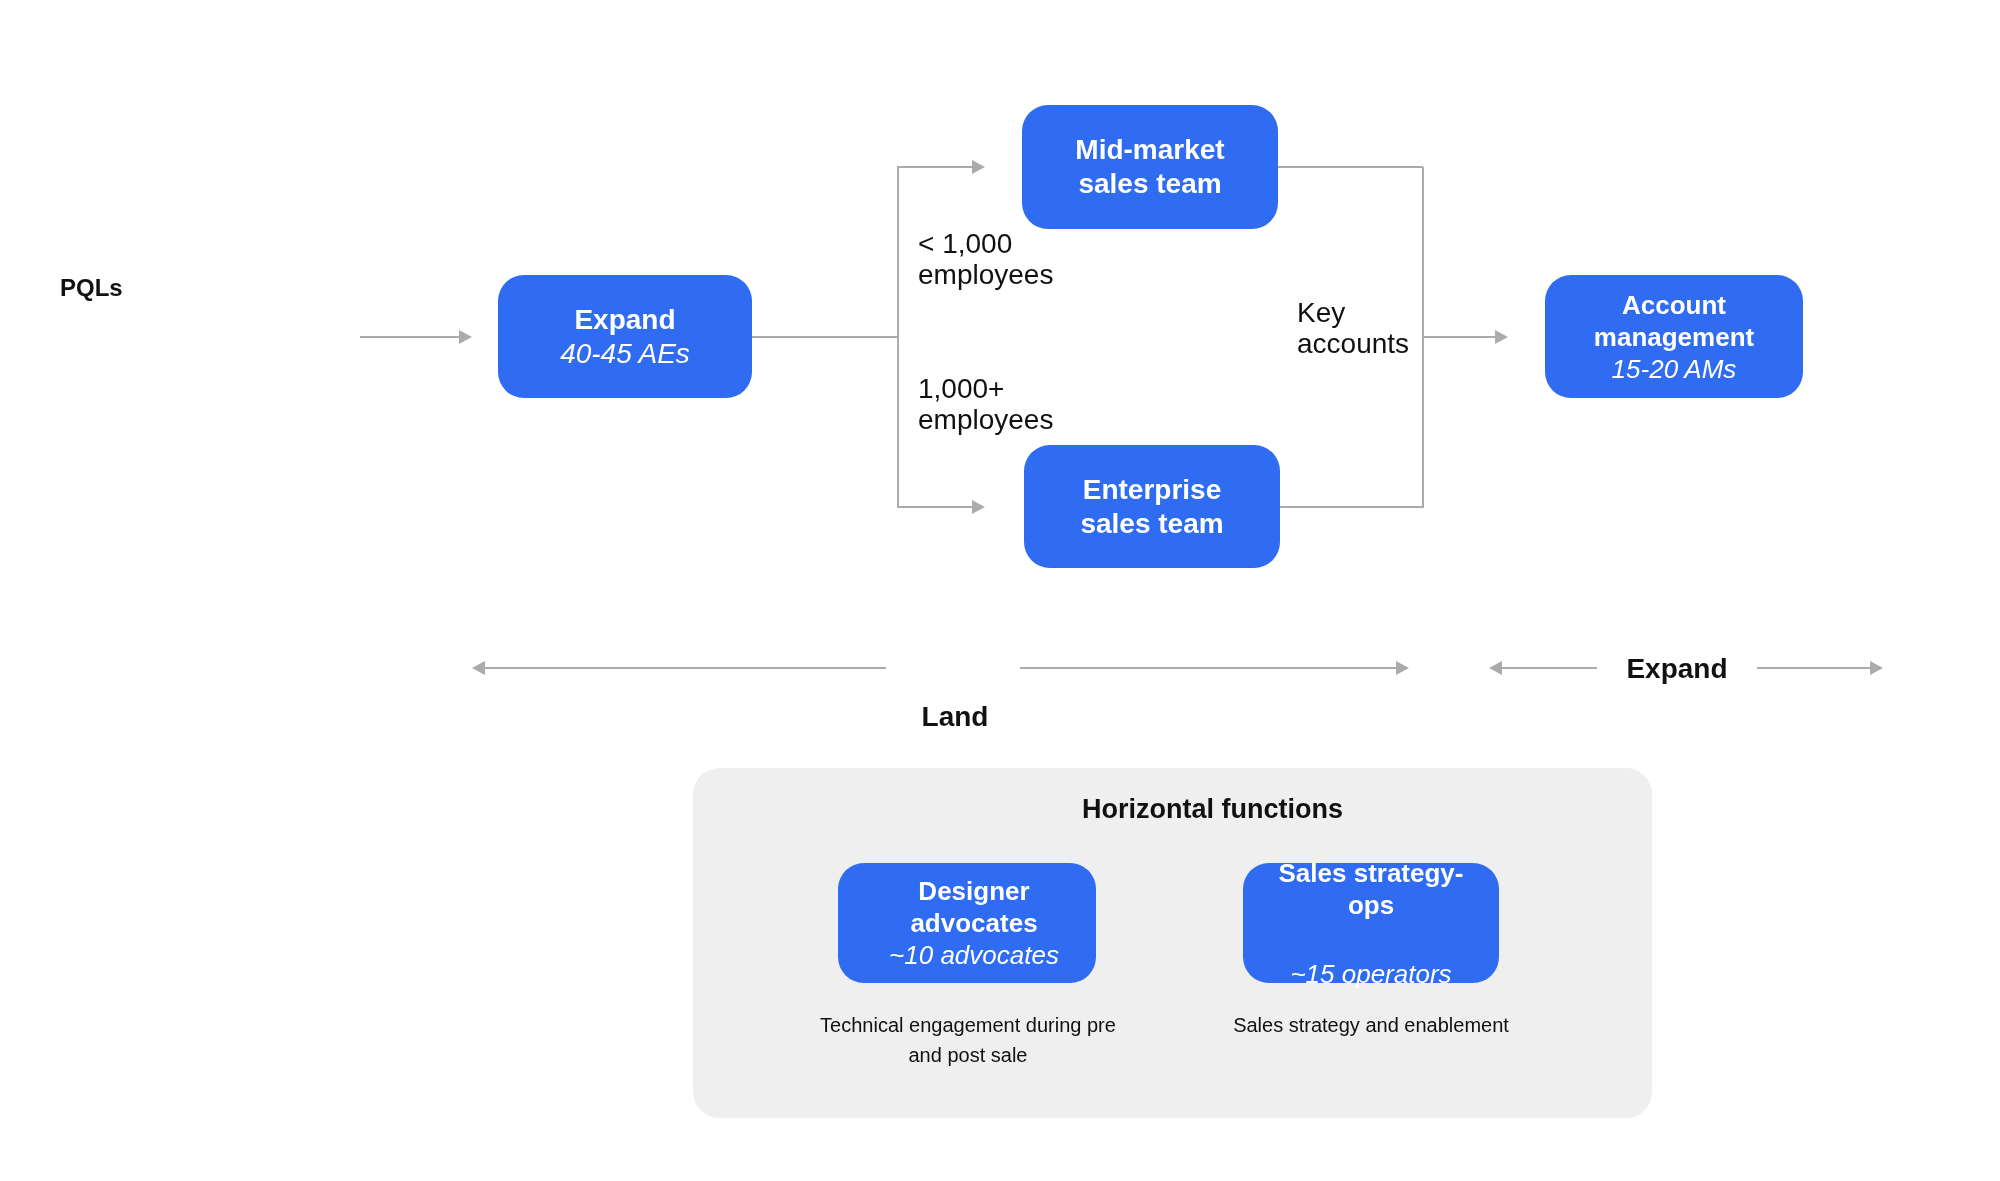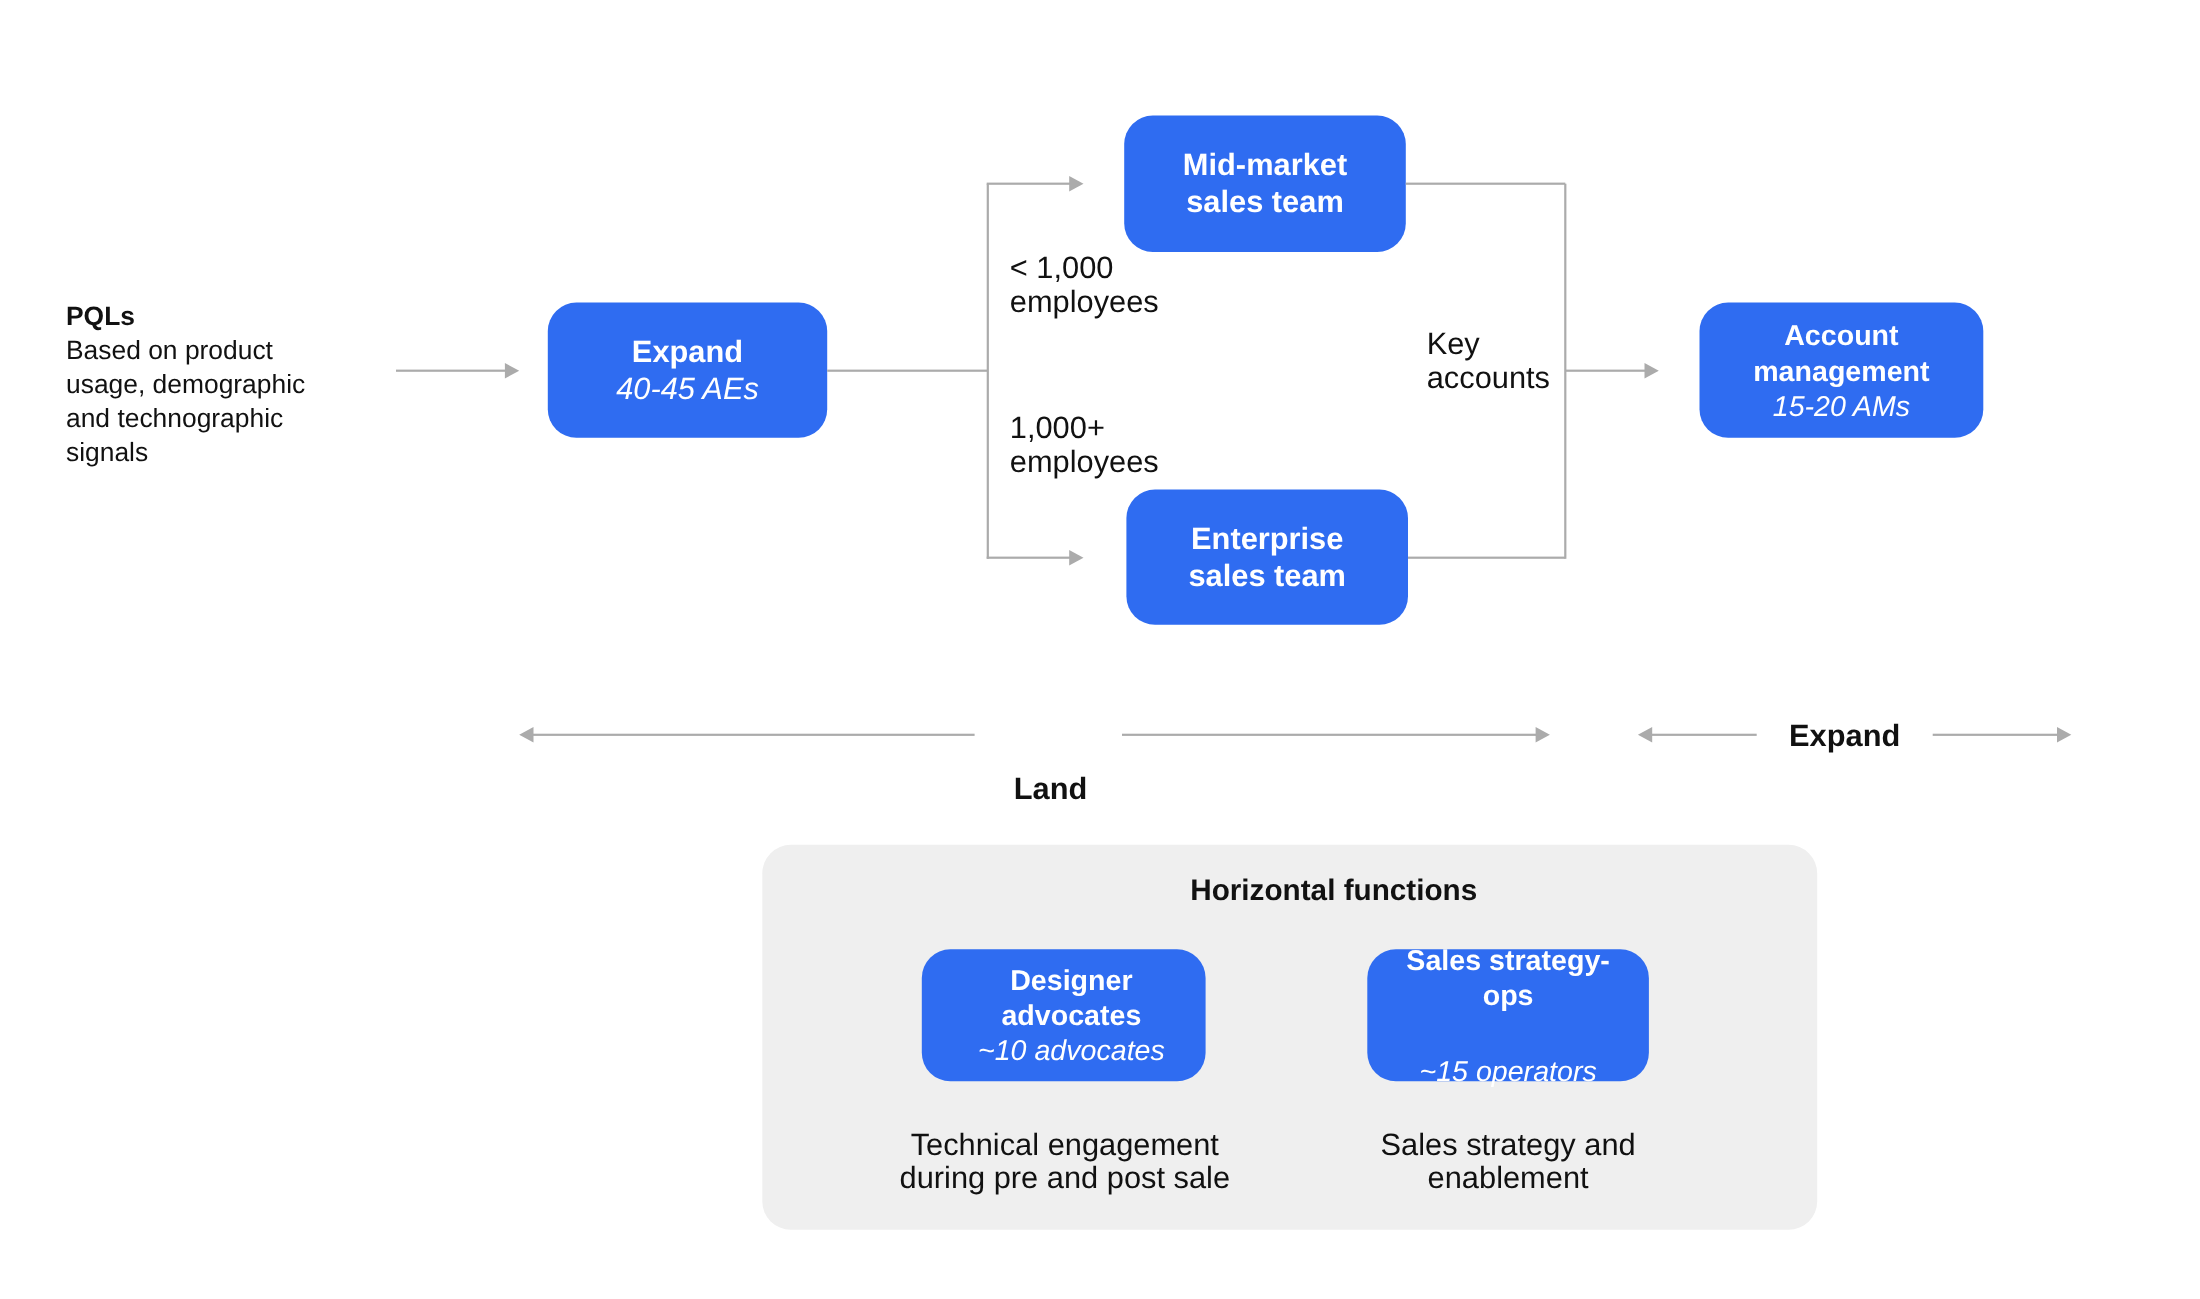--- a/index.html
+++ b/index.html
@@ -32,30 +32,29 @@
     border-right:13px solid #ABABAB;
   }
   
   .note{font-size:24px;line-height:31px;color:#111111;}
   .note .note-title{font-weight:700;}
   .edge-label{position:absolute;font-size:28px;line-height:31px;color:#111111;}
   .phase-label{position:absolute;font-size:28px;font-weight:700;color:#111111;text-align:center;}
   
   #hf-panel{position:absolute;background:#EFEFEF;border-radius:26px;}
   #hf-title{position:absolute;font-size:27px;font-weight:700;text-align:center;color:#111111;padding-left:40px;}
-  .caption{position:absolute;font-size:28px;line-height:30px;text-align:center;color:#111111;margin-top:16px;}
+  .caption{position:absolute;font-size:20px;line-height:30px;text-align:center;color:#111111;}
 </style>
 </head>
 <body>
 
 <div id="canvas">
 
   <div class="abs note" style="left:60px;top:272px;width:255px;">
     <div class="note-title">PQLs</div>
-    <div>Based on product usage, demographic and technographic signals</div>
   </div>
 
   <div class="hline" style="left:360px;top:336px;width:100px;"></div>
   <div class="arrow-right" style="left:459px;top:330px;"></div>
 
   <div class="node two-line" style="left:498px;top:275px;width:254px;height:123px;">
     <div class="title">Expand</div>
     <div class="subtitle">40-45 AEs</div>
   </div>
 

